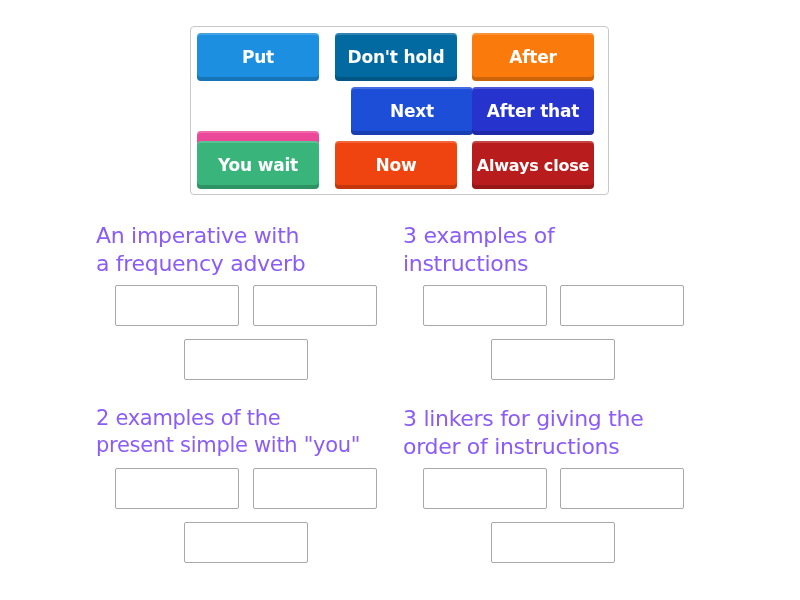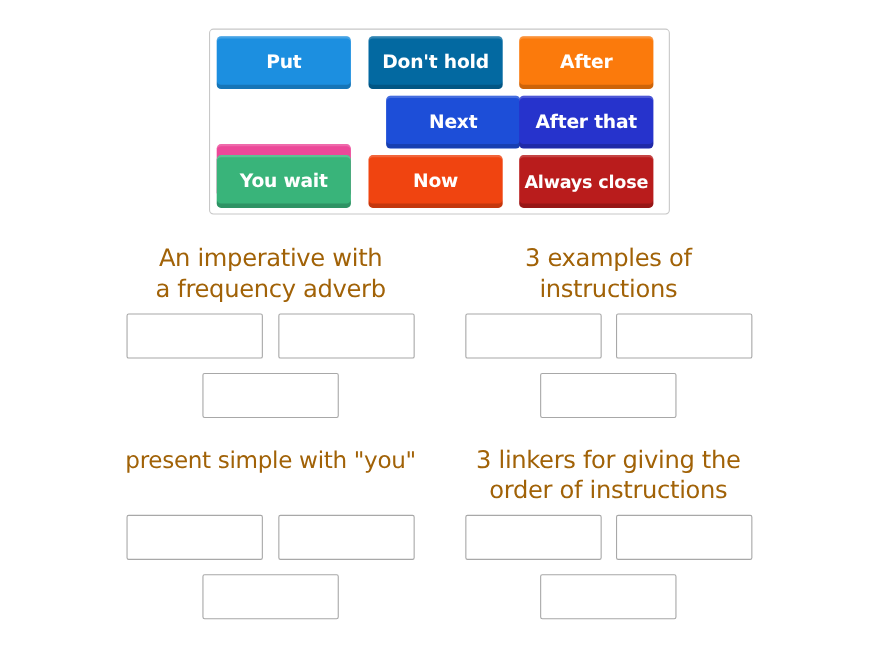--- a/index.html
+++ b/index.html
@@ -4,22 +4,22 @@
 <style>
   html, body { margin:0; padding:0; }
   body { width:800px; height:600px; background:#ffffff; position:relative; overflow:hidden;
          font-family:"DejaVu Sans", sans-serif; }
   .bank { position:absolute; left:190px; top:26px; width:417px; height:167px;
           border:1px solid #c8c8c8; border-radius:4px; background:#fff; box-sizing:content-box; }
   .tile { position:absolute; width:122px; height:48px; border-radius:4px; color:#fff;
           font-weight:bold; font-size:17px; display:flex; align-items:center; justify-content:center;
           box-sizing:border-box; cursor:pointer; white-space:nowrap; letter-spacing:-0.2px;
           box-shadow: inset 0 -4px 0 rgba(0,0,0,0.18), inset 0 2px 0 rgba(255,255,255,0.18); }
-  .group-title { position:absolute; width:300px; text-align:center; font-size:22px; line-height:28px;
-                 color:#a16207; letter-spacing:-0.3px; }
+  .group-title { position:absolute; width:300px; text-align:left; font-size:22px; line-height:28px;
+                 color:#8b5cf6; letter-spacing:-0.3px; }
   .slot { position:absolute; width:124px; height:41px; border:1px solid #a8a8a8; border-radius:2px;
           background:#fff; box-sizing:border-box; }
 </style>
 </head>
 <body>
 
 <div class="bank">
   <div class="tile" style="left: 6px; top: 6px; background: rgb(28, 143, 224);">Put</div>
   <div class="tile" style="left: 144px; top: 6px; background: #0369a1;">Don't hold</div>
   <div class="tile" style="left: 281px; top: 6px; background: rgb(251, 122, 12);">After</div>
@@ -46,20 +46,21 @@
     <div>3 examples of</div>
     <div>instructions</div>
   </div>
   <div class="slot" style="left:423px;top:285px;"></div>
   <div class="slot" style="left:560px;top:285px;"></div>
   <div class="slot" style="left:491px;top:339px;"></div>
 </div>
 
 <div>
   <div class="group-title" style="left:96px;top:405px;font-size:21px;line-height:27px;">
+    <div>2 examples of the</div>
     <div>present simple with "you"</div>
   </div>
   <div class="slot" style="left:115px;top:468px;"></div>
   <div class="slot" style="left:253px;top:468px;"></div>
   <div class="slot" style="left:184px;top:522px;"></div>
 </div>
 
 <div>
   <div class="group-title" style="left:403px;top:405px;">
     <div>3 linkers for giving the</div>

